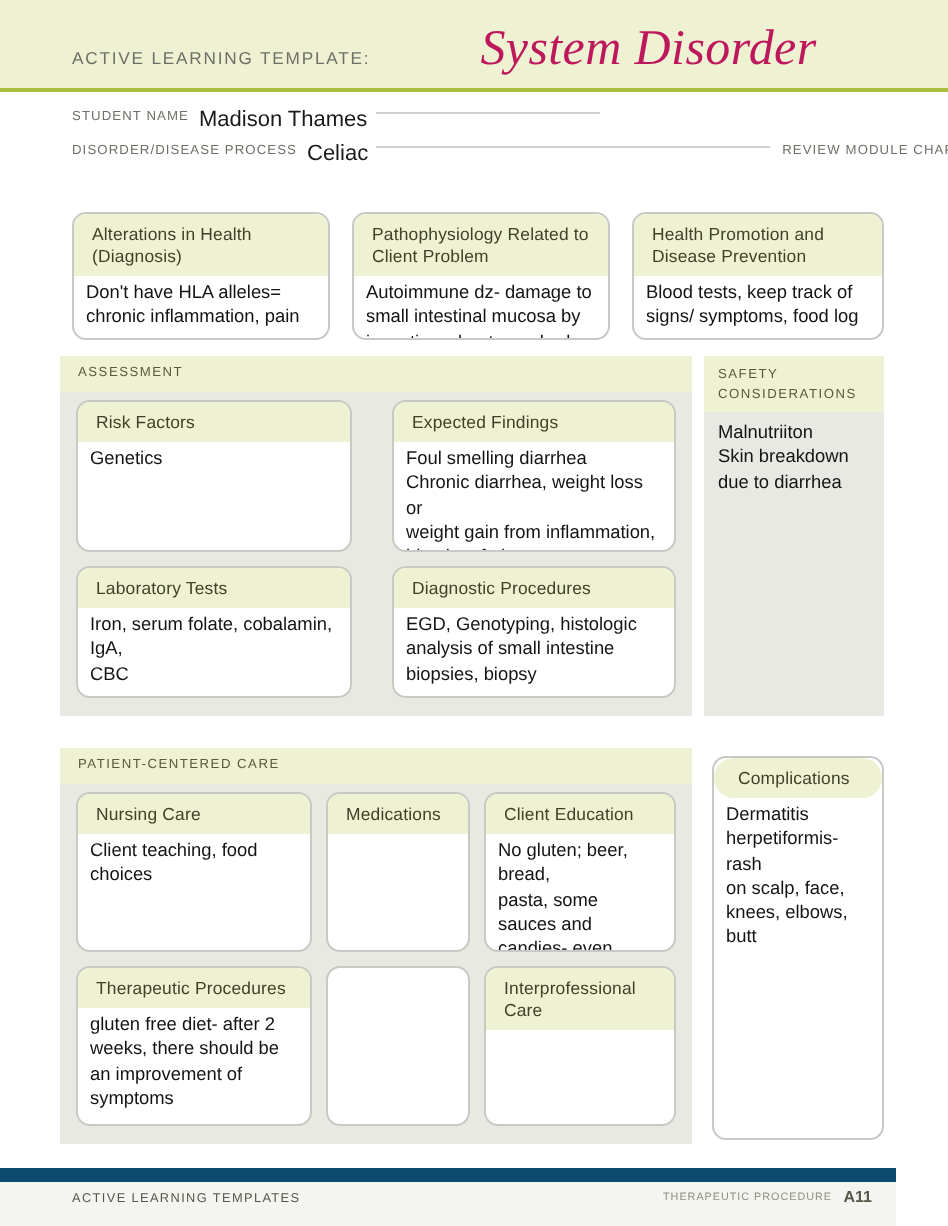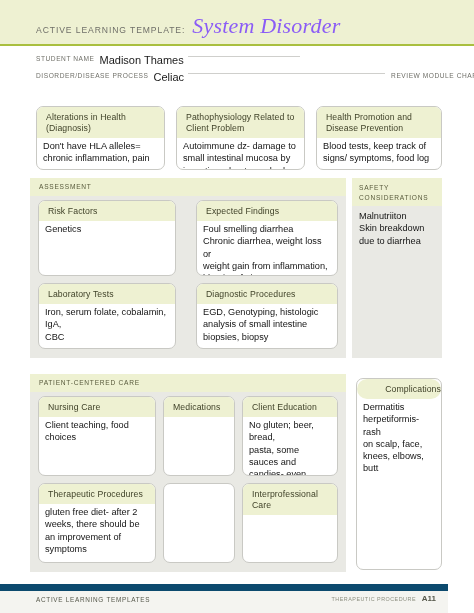--- a/index.html
+++ b/index.html
@@ -22,22 +22,23 @@
   .header-inner{
     position:absolute;left:36px;bottom:5px;
     display:flex;align-items:baseline;gap:7px;
   }
   .tpl-label{
     font-size:8.6px;letter-spacing:.9px;color:#6f6f68;
     text-transform:uppercase;font-weight:400;
   }
   .tpl-title{
     font-family:"Liberation Serif", serif;
-    font-style:italic;font-size:22px;color:#8b5cf6;
+    font-style:italic;font-size:25px;color:#be185d;
     letter-spacing:.2px;
+    margin-left:48px;
   }
 
   
   .info{
     position:absolute;left:36px;top:55px;width:404px;height:36px;
   }
   .info-row{position:absolute;display:flex;align-items:flex-start;width:100%;}
   .row1{top:0;}
   .row2{top:17px;}
   .field-label{
@@ -123,21 +124,21 @@
   .panel-head{
     background:#eef1d2;
     font-size:6.6px;letter-spacing:.75px;color:#585a3c;
     text-transform:uppercase;padding:5px 5px 4px 7px;line-height:1.45;
   }
   .panel-body{
     padding:4px 5px 4px 7px;font-size:9.2px;line-height:1.33;
     color:#141414;white-space:pre-line;
   }
   #card-complications{left:356px;top:378px;width:86px;height:192px;}
-  #card-complications .card-head{text-align:right;padding-left:12px;padding-right:0;border-radius:10px;}
+  #card-complications .card-head{text-align:left;padding-left:12px;padding-right:0;border-radius:10px;}
 
   
   .footer-band{
     position:absolute;left:0;bottom:0;width:448px;height:22px;
     background:#f4f4f0;
     border-top:7px solid #0c4a6e;
   }
   .footer-left{
     position:absolute;left:36px;top:5px;
     font-size:6.4px;letter-spacing:.7px;color:#55574a;text-transform:uppercase;

